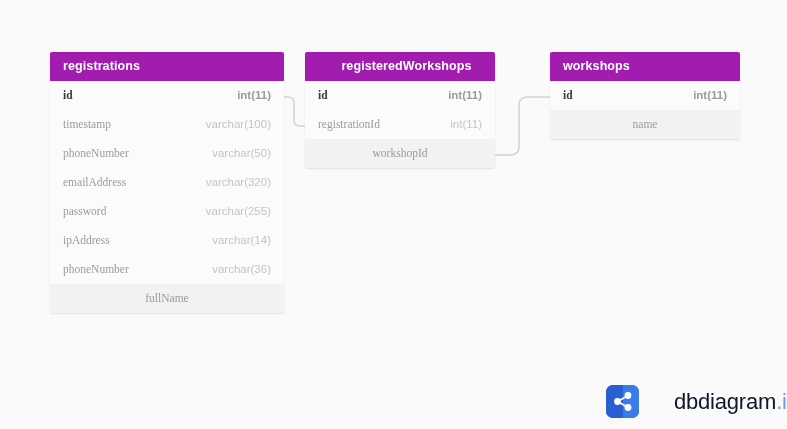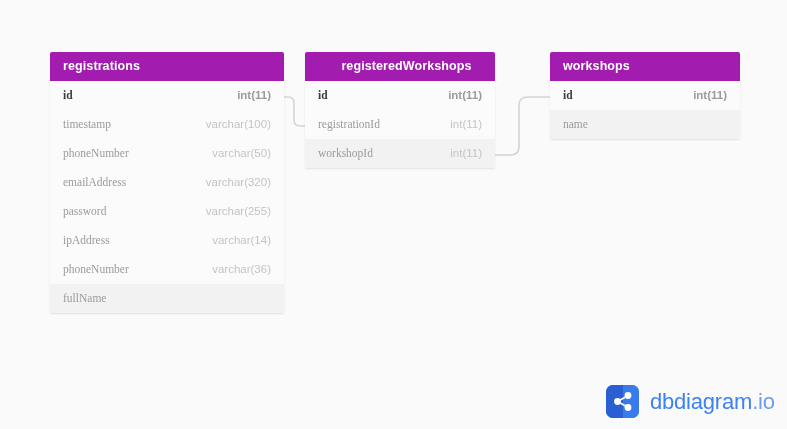--- a/index.html
+++ b/index.html
@@ -69,20 +69,21 @@
     justify-content: space-between;
     padding: 0 13px;
     box-sizing: border-box;
     background: #fbfbfb;
     font-size: 11.5px;
     white-space: nowrap;
   }
 
   .field-row.alt {
     background: #f2f2f2;
+    flex-direction: column;
   }
 
   .field-name {
     color: #9b9b9b;
     font-family: Liberation Serif, serif;
   }
 
   .field-type {
     color: #c4c4c4;
   }
@@ -136,21 +137,21 @@
     width: 33px;
     height: 33px;
   }
 
   .logo-text {
     margin-left: 11px;
     font-size: 22px;
     letter-spacing: -0.2px;
     white-space: nowrap;
   }
-  .logo-text .name { color: #3b82f6; }
+  .logo-text .name { color: #0f172a; margin-left: 24px; }
   .logo-text .tld  { color: #6f9cef; margin-top: 36px; }
 </style>
 </head>
 <body>
 
 <div id="canvas">
 
   <svg id="connectors" viewBox="0 0 787 429" xmlns="http://www.w3.org/2000/svg">
     <path d="M 284 97 L 288 97 Q 294 97 294 103 L 294 120 Q 294 126 300 126 L 305 126" fill="none" stroke="#d4d4d4" stroke-width="1.6" stroke-linecap="round"></path>
     <path d="M 495 155 L 510 155 Q 519 155 519 147 L 519 105 Q 519 97 528 97 L 550 97" fill="none" stroke="#d4d4d4" stroke-width="1.6" stroke-linecap="round"></path>

